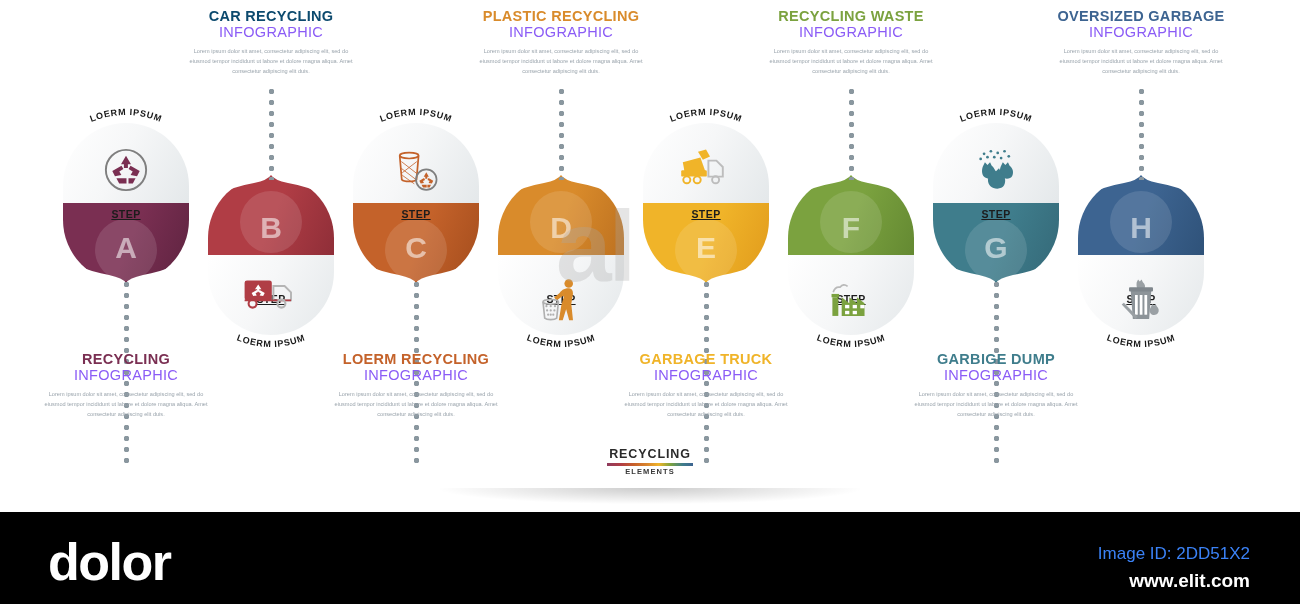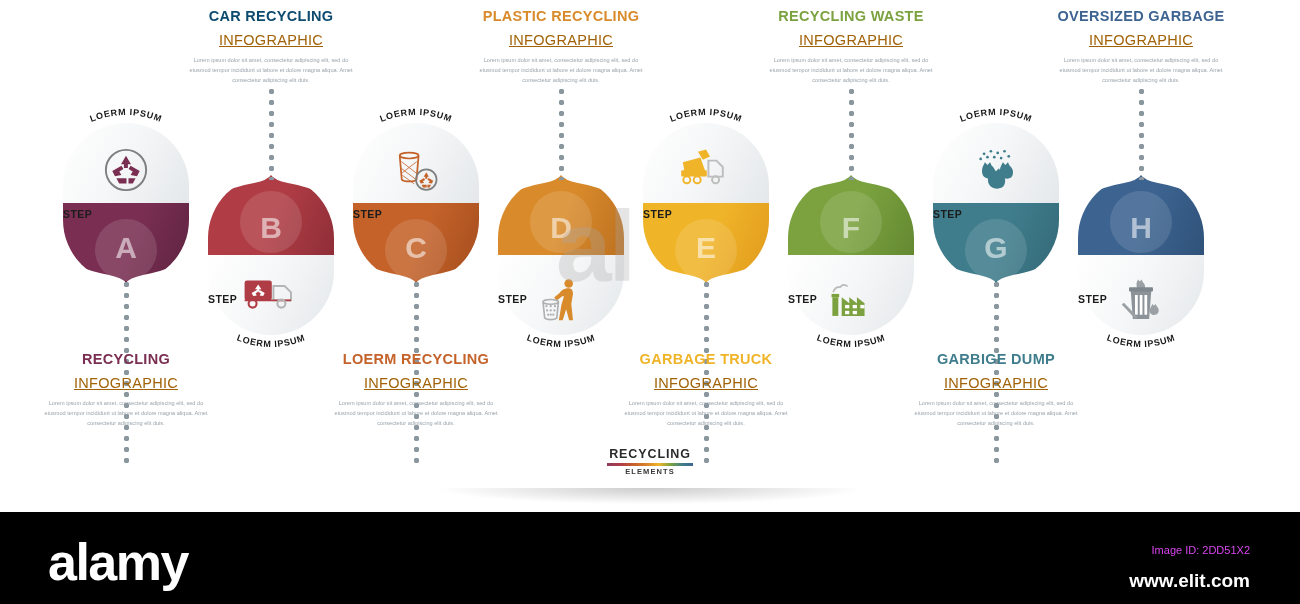--- a/index.html
+++ b/index.html
@@ -51,23 +51,22 @@
     font-weight: bold;
     letter-spacing: .3px;
     line-height: 1.12;
     margin: 0;
   }
   .txt-sub {
     font-size: 14.5px;
     font-weight: normal;
     letter-spacing: .3px;
     line-height: 1.12;
-    margin: 8px;
-    color: #a16207;
-    text-decoration: underline;
+    margin: 0;
+    color: #8b5cf6;
   }
   .txt-body {
     margin: 7px auto 0;
     width: 168px;
     font-size: 5.6px;
     line-height: 1.75;
     color: #9aa4ac;
     text-align: center;
   }
 
@@ -123,24 +122,26 @@
     width: 62px; height: 62px;
     border-radius: 50%;
     background: rgba(255,255,255,0.12);
     left: 32px;
     pointer-events: none;
   }
 
   .badge .word-step {
     position: absolute;
     left: 0; width: 126px;
+    text-align: center;
     font-size: 10.5px;
     font-weight: bold;
     letter-spacing: .45px;
     color: #1c1c1c;
+    text-decoration: underline;
   }
   .badge .letter {
     position: absolute;
     left: 0; width: 126px;
     text-align: center;
     font-size: 30px;
     font-weight: bold;
     color: rgba(255,255,255,0.55);
     line-height: 1;
   }
@@ -213,22 +214,22 @@
     left: 48px; top: 24px;
     font-size: 52px;
     font-weight: bold;
     color: #ffffff;
     letter-spacing: -1.5px;
     line-height: 1;
   }
   #footer .img-id {
     position: absolute;
     right: 50px; top: 32px;
-    font-size: 11px;
-    color: #d946ef;
+    font-size: 17px;
+    color: #3b82f6;
   }
   #footer .site {
     position: absolute;
     right: 50px; top: 58px;
     font-size: 19px;
     font-weight: bold;
     color: #ffffff;
   }
 </style>
 </head>
@@ -523,18 +524,18 @@
     <div id="watermark-ghost">al</div>
 
     <div id="logo">
       <div class="logo-main">RECYCLING</div>
       <div class="logo-bar"></div>
       <div class="logo-sub">ELEMENTS</div>
     </div>
   </div>
 
   <div id="footer">
-    <div class="alamy-logo">alamy</div>
+    <div class="alamy-logo">dolor</div>
     <div class="img-id">Image ID: 2DD51X2</div>
     <div class="site">www.elit.com</div>
   </div>
 
 </div>
 
 </body></html>

